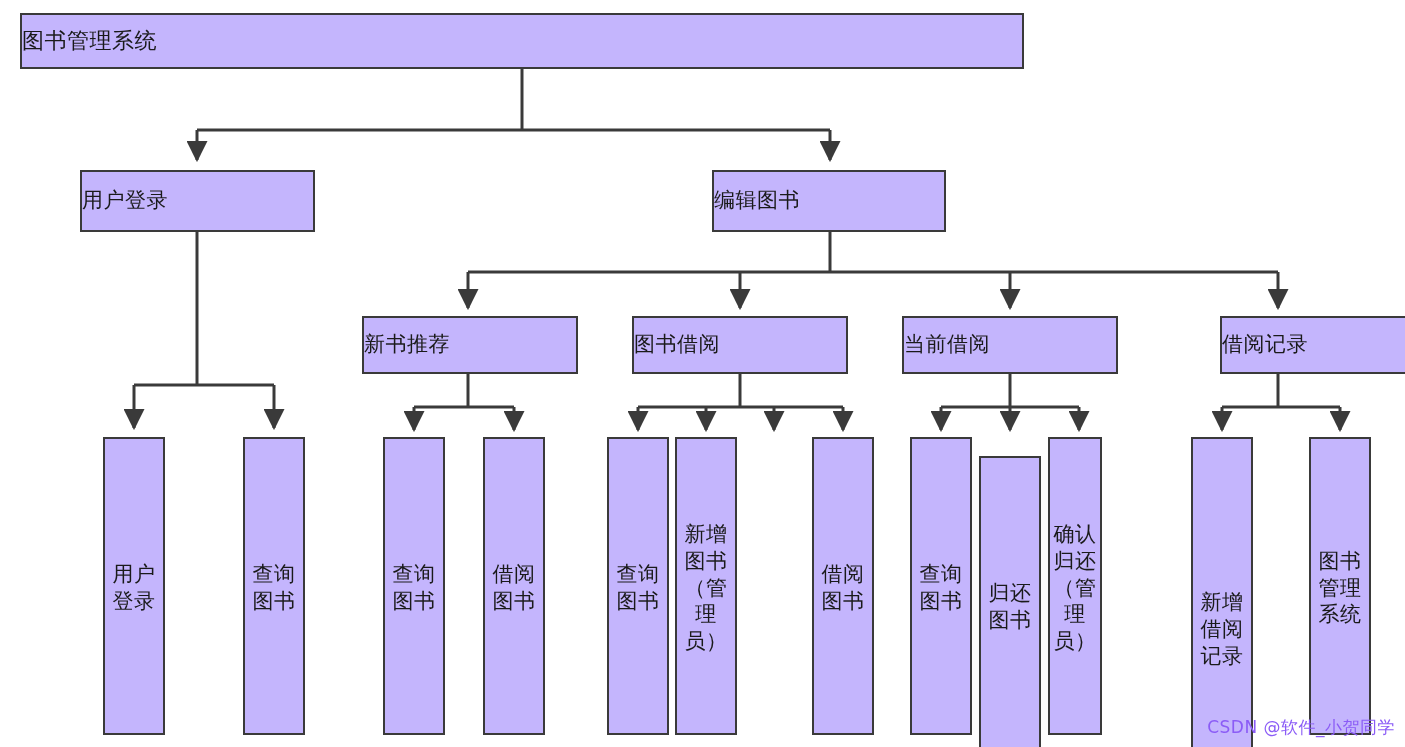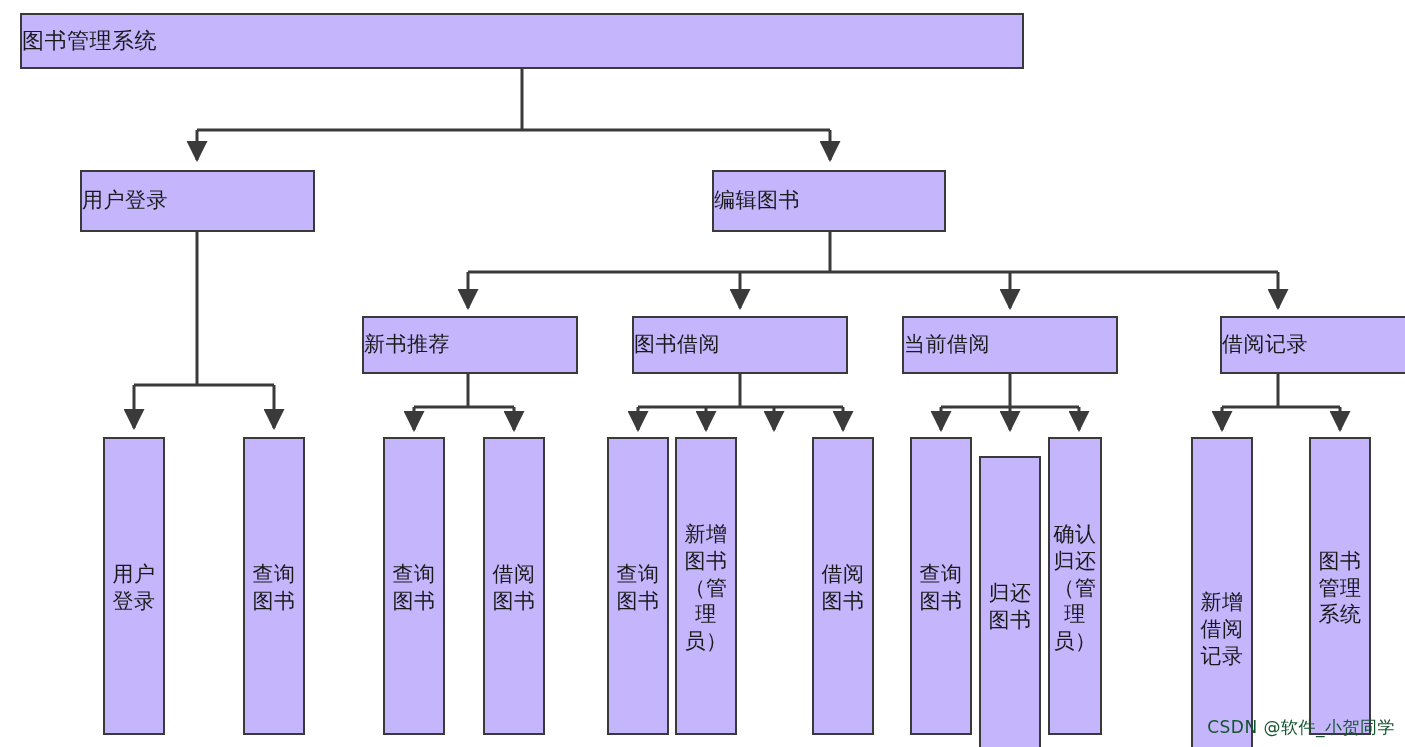--- a/index.html
+++ b/index.html
@@ -67,21 +67,21 @@
   }
   .node.vert.tall {
     align-items: center;
     padding-top: 4px;
   }
   .watermark {
     position: absolute;
     right: 10px;
     bottom: 8px;
     font-size: 17px;
-    color: #14532d;
+    color: #8b5cf6;
     white-space: nowrap;
     z-index: 5;
     letter-spacing: 0.5px;
   }
 </style>
 </head>
 <body>
 
 <div id="canvas">
 

